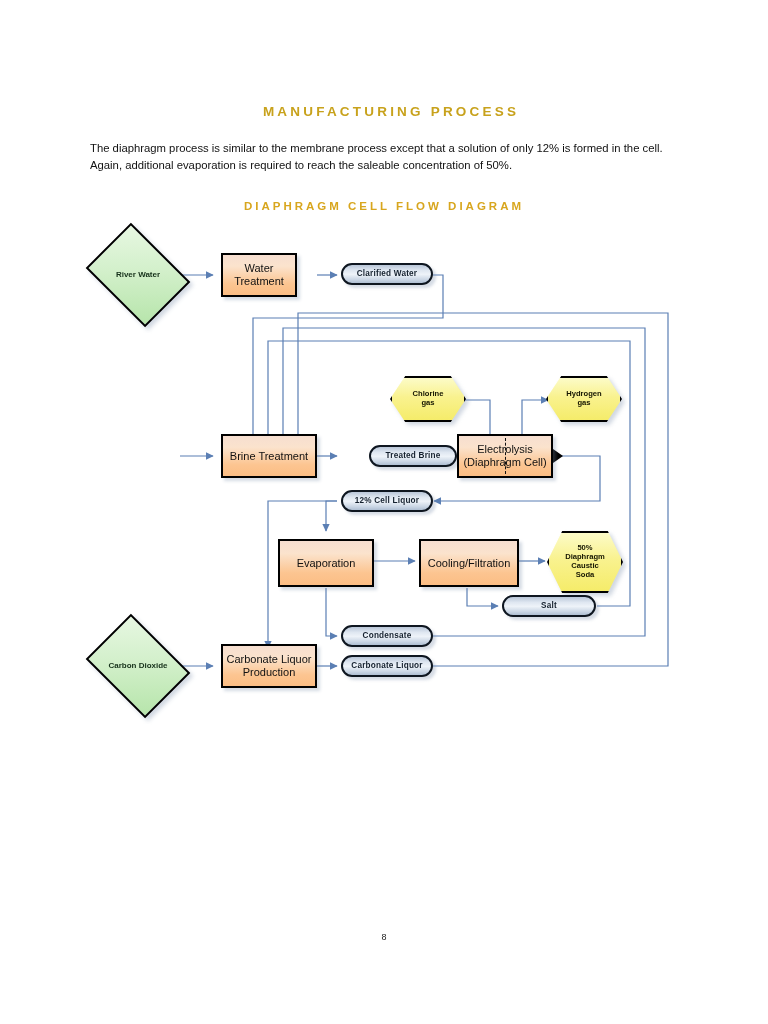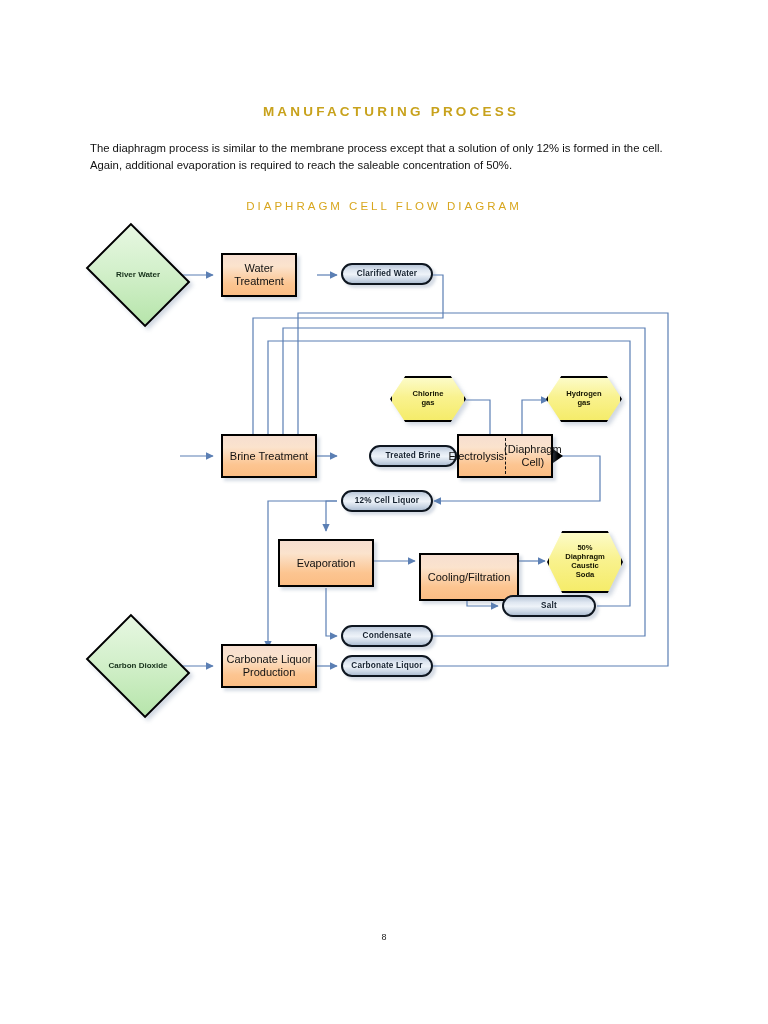--- a/index.html
+++ b/index.html
@@ -10,21 +10,21 @@
     color:#000;
   }
   .page{position:absolute;inset:0;}
 
   .h1{
     position:absolute;left:0;top:104px;width:716px;text-align:center;
     font-size:13.5px;font-weight:bold;letter-spacing:3.2px;color:#c8a21c;margin-left:33px;
   }
   .h2{
     position:absolute;left:0;top:200px;width:768px;text-align:center;
-    font-size:11.5px;font-weight:normal;letter-spacing:3px;color:#d8a61e;
+    font-size:11.5px;font-weight:bold;letter-spacing:3px;color:#d8a61e;
   }
   .para{
     position:absolute;left:90px;top:140px;width:582px;
     font-size:11.3px;line-height:16.5px;color:#111;
   }
   .pageno{
     position:absolute;left:0;top:932px;width:768px;text-align:center;
     font-size:9px;color:#222;
   }
 
@@ -162,21 +162,21 @@
 
 
     <div class="node proc" style="left:221px;top:206px;width:96px;height:44px;">
       <span>Brine Treatment</span>
     </div>
 
     <div class="node mat" style="left:341px;top:217px;width:88px;height:22px;margin-left:28px;">
       <span>Treated Brine</span>
     </div>
 
-    <div class="node proc cell" style="left:457px;top:206px;width:96px;height:44px;position:absolute;">
+    <div class="node proc cell" style="left:457px;top:206px;width:96px;height:44px;position:absolute;flex-direction:column;">
       <span>Electrolysis</span>
       <span>(Diaphragm Cell)</span>
     </div>
 
     <div class="node hex" style="left:390px;top:148px;width:76px;height:46px;flex-direction:column;">
       <div class="shape"></div>
       <div class="lbl">Chlorine</div>
       <div class="lbl">gas</div>
     </div>
 
@@ -187,21 +187,21 @@
     </div>
 
     <div class="node mat" style="left:341px;top:262px;width:92px;height:22px;">
       <span>12% Cell Liquor</span>
     </div>
 
     <div class="node proc" style="left:278px;top:311px;width:96px;height:48px;">
       <span>Evaporation</span>
     </div>
 
-    <div class="node proc" style="left:419px;top:311px;width:100px;height:48px;margin-top:14px;">
+    <div class="node proc" style="left:419px;top:311px;width:100px;height:48px;">
       <span>Cooling/Filtration</span>
     </div>
 
     <div class="node hex" style="left:547px;top:303px;width:76px;height:62px;flex-direction:column;text-align:right;">
       <div class="shape"></div>
       <div class="lbl">50%</div>
       <div class="lbl">Diaphragm</div>
       <div class="lbl">Caustic</div>
       <div class="lbl">Soda</div>
     </div>

